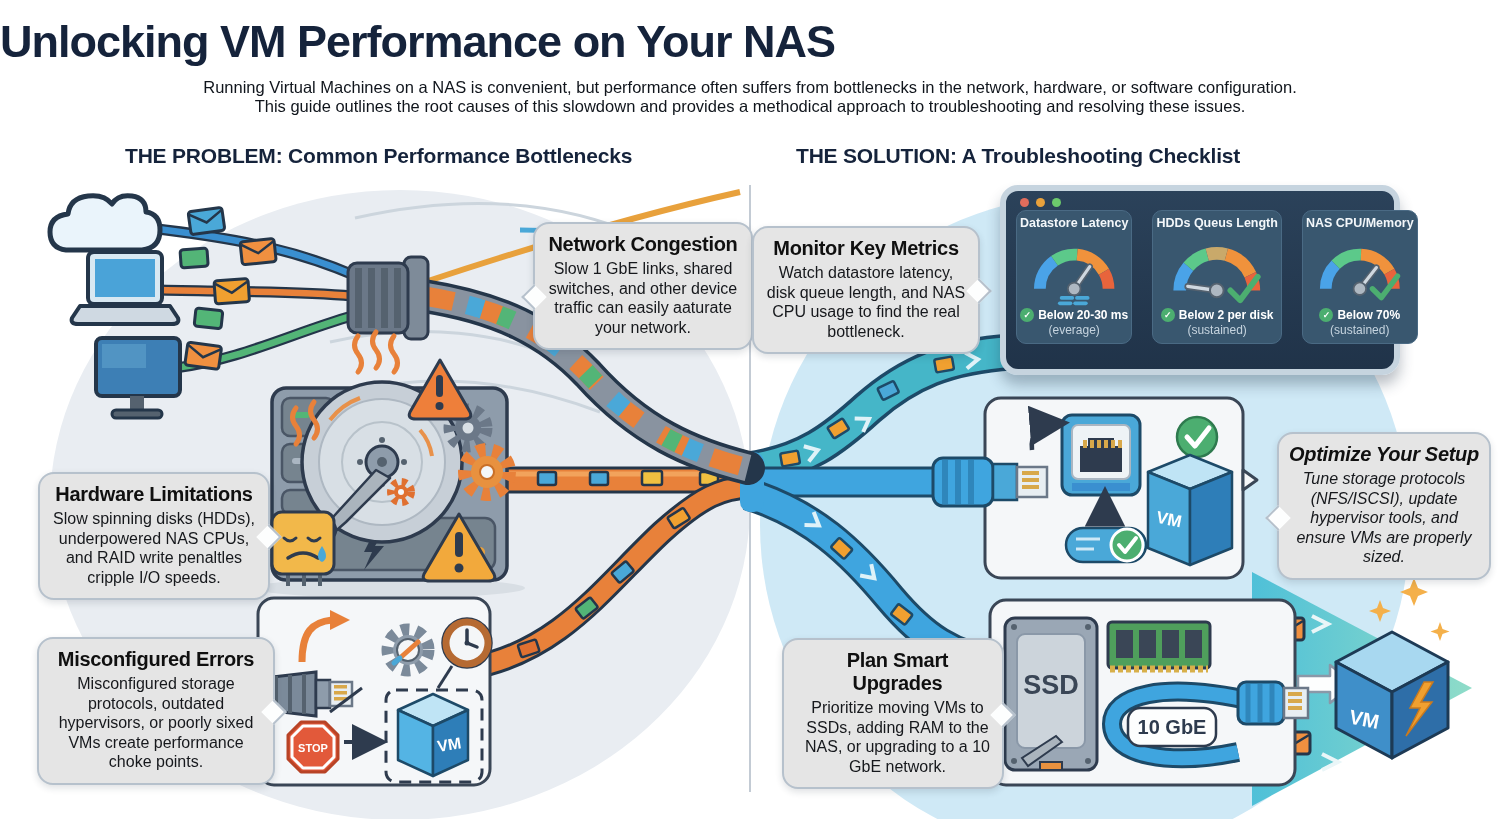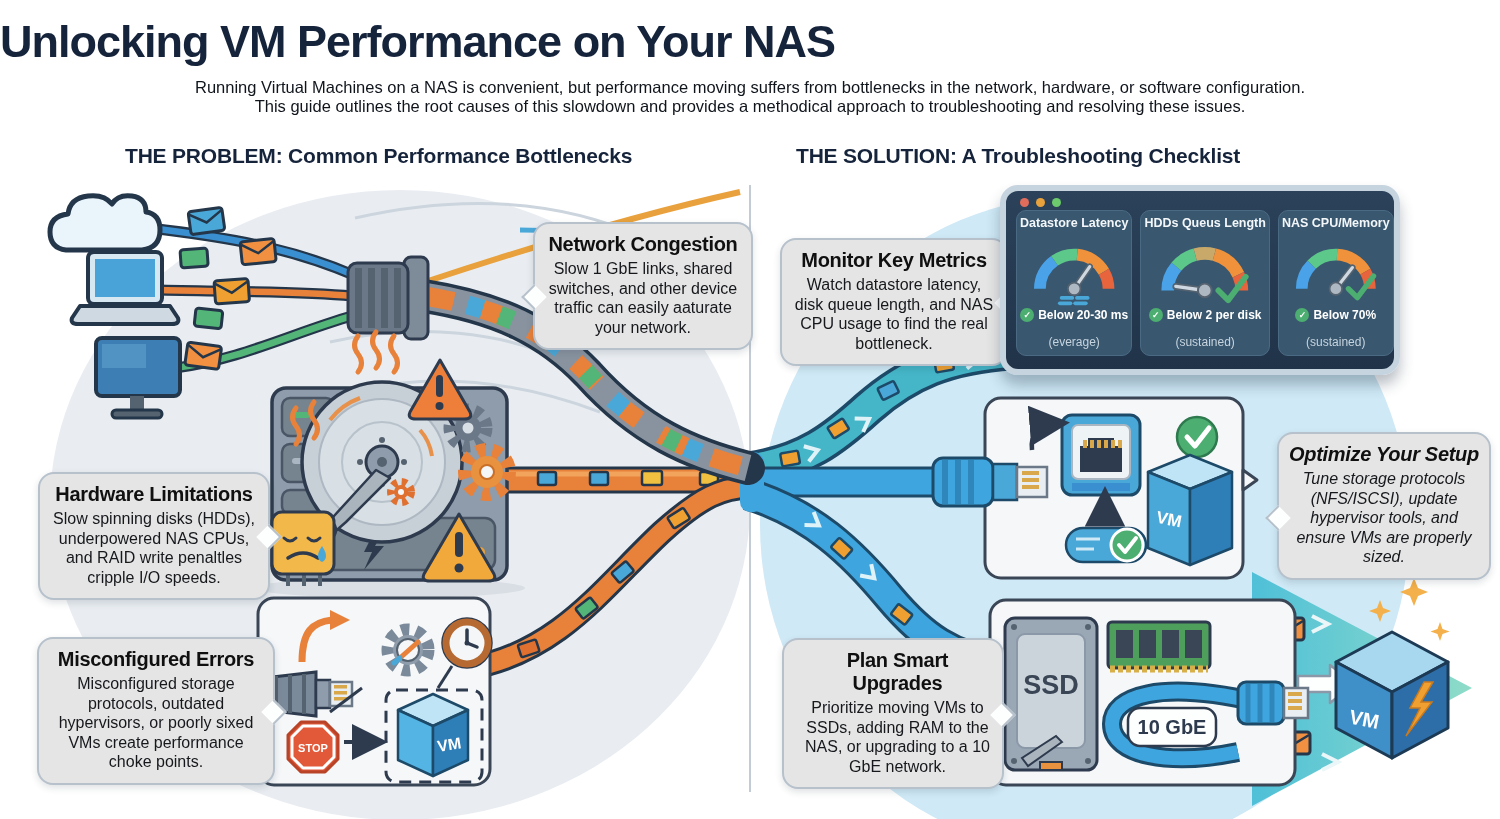--- a/index.html
+++ b/index.html
@@ -29,45 +29,45 @@
     padding:9px 10px 11px;text-align:center;box-shadow:0 3px 7px rgba(30,40,60,.14);
   }
   .callout::after{
     content:"";position:absolute;width:16px;height:16px;background:#fdfefe;transform:rotate(45deg);
   }
   .tail-right::after{right:-10px;top:50%;margin-top:-8px;border-top:2.5px solid #b6c1cc;border-right:2.5px solid #b6c1cc;}
   .tail-left::after{left:-10px;top:58%;margin-top:-8px;border-bottom:2.5px solid #b6c1cc;border-left:2.5px solid #b6c1cc;}
   .co-title{font-size:20px;font-weight:bold;color:#101010;letter-spacing:-0.3px;}
   .co-body{font-size:16px;font-weight:500;color:#16181c;line-height:1.22;margin-top:3px;}
   .co-network{left:533px;top:222px;width:196px;}
-  .co-monitor{left:780px;top:226px;width:204px;margin-top:12px;}
+  .co-monitor{left:752px;top:226px;width:204px;}
   .co-hardware{left:38px;top:437px;width:208px;margin-top:35px;}
   .co-optimize{left:1277px;top:432px;width:190px;font-style:italic;}
   .co-config{left:37px;top:637px;width:214px;}
   .co-plan{left:782px;top:638px;width:189px;padding-left:19px;}
   .dashboard{
     position:absolute;left:1000px;top:185px;width:400px;height:190px;z-index:2;
     background:linear-gradient(#2b425a,#203349);border:6px solid #c6d4df;border-radius:18px;
     box-sizing:border-box;box-shadow:0 10px 14px rgba(30,45,65,.3);
   }
   .dash-dots{display:flex;gap:7px;padding:7px 0 3px 14px;}
   .dash-dots span{width:9px;height:9px;border-radius:50%;}
-  .dash-cards{display:flex;gap:8px;padding:0 10px;justify-content:space-between;}
+  .dash-cards{display:flex;gap:20px;padding:0 10px;justify-content:space-between;}
   .gcard{
     flex:1;background:#39576f;border-radius:10px;padding:5px 3px 6px;text-align:center;
     border:1px solid #4a6a84;
   }
   .g-title{font-size:12.5px;font-weight:bold;color:#f3f7fa;white-space:nowrap;}
   .gcard svg{width:100%;height:78px;display:block;}
   .g-status{display:flex;align-items:center;justify-content:center;gap:4px;font-size:12px;font-weight:bold;color:#ffffff;white-space:nowrap;}
   .chk{
     display:inline-block;width:14px;height:14px;border-radius:50%;background:#4cae70;
     color:#ffffff;font-size:9px;line-height:14px;text-align:center;flex:0 0 14px;
   }
-  .g-qual{font-size:12px;color:#c6d4df;margin-top:13px;}
+  .g-qual{font-size:12px;color:#c6d4df;margin-top:1px;}
 </style>
 </head>
 <body>
 
 <div id="canvas">
 
 <svg id="art" width="1500" height="819" viewBox="0 0 1500 819" xmlns="http://www.w3.org/2000/svg">
   <defs>
     <linearGradient id="arrowGrad" x1="0" y1="0" x2="1" y2="0">
       <stop offset="0" stop-color="#4fc0d8"></stop>
@@ -468,21 +468,21 @@
       <rect x="1017" y="467" width="30" height="30" fill="#e8eef2" stroke="#6b7888" stroke-width="2.5"></rect>
       <rect x="1022" y="471" width="17" height="4" fill="#d8a84a"></rect>
       <rect x="1022" y="478" width="17" height="4" fill="#d8a84a"></rect>
       <rect x="1022" y="485" width="17" height="4" fill="#d8a84a"></rect>
     </g>
   </g>
 </svg>
 
 <div class="txt-layer">
   <h1 class="page-title">Unlocking VM Performance on Your NAS</h1>
-  <p class="sub sub1">Running Virtual Machines on a NAS is convenient, but performance moving suffers from bottlenecks in the network, hardware, or software configuration.</p>
+  <p class="sub sub1">Running Virtual Machines on a NAS is convenient, but performance often suffers from bottlenecks in the network, hardware, or software configuration.</p>
   <p class="sub sub2">This guide outlines the root causes of this slowdown and provides a methodical approach to troubleshooting and resolving these issues.</p>
   <h2 class="sec-heading sec-problem">THE PROBLEM: Common Performance Bottlenecks</h2>
   <h2 class="sec-heading sec-solution">THE SOLUTION: A Troubleshooting Checklist</h2>
 
   <div class="callout co-network tail-left">
     <div class="co-title">Network Congestion</div>
     <div class="co-body">Slow 1 GbE links, shared switches, and other device traffic can easily aaturate your network.</div>
   </div>
   <div class="callout co-monitor tail-right">
     <div class="co-title">Monitor Key Metrics</div>

